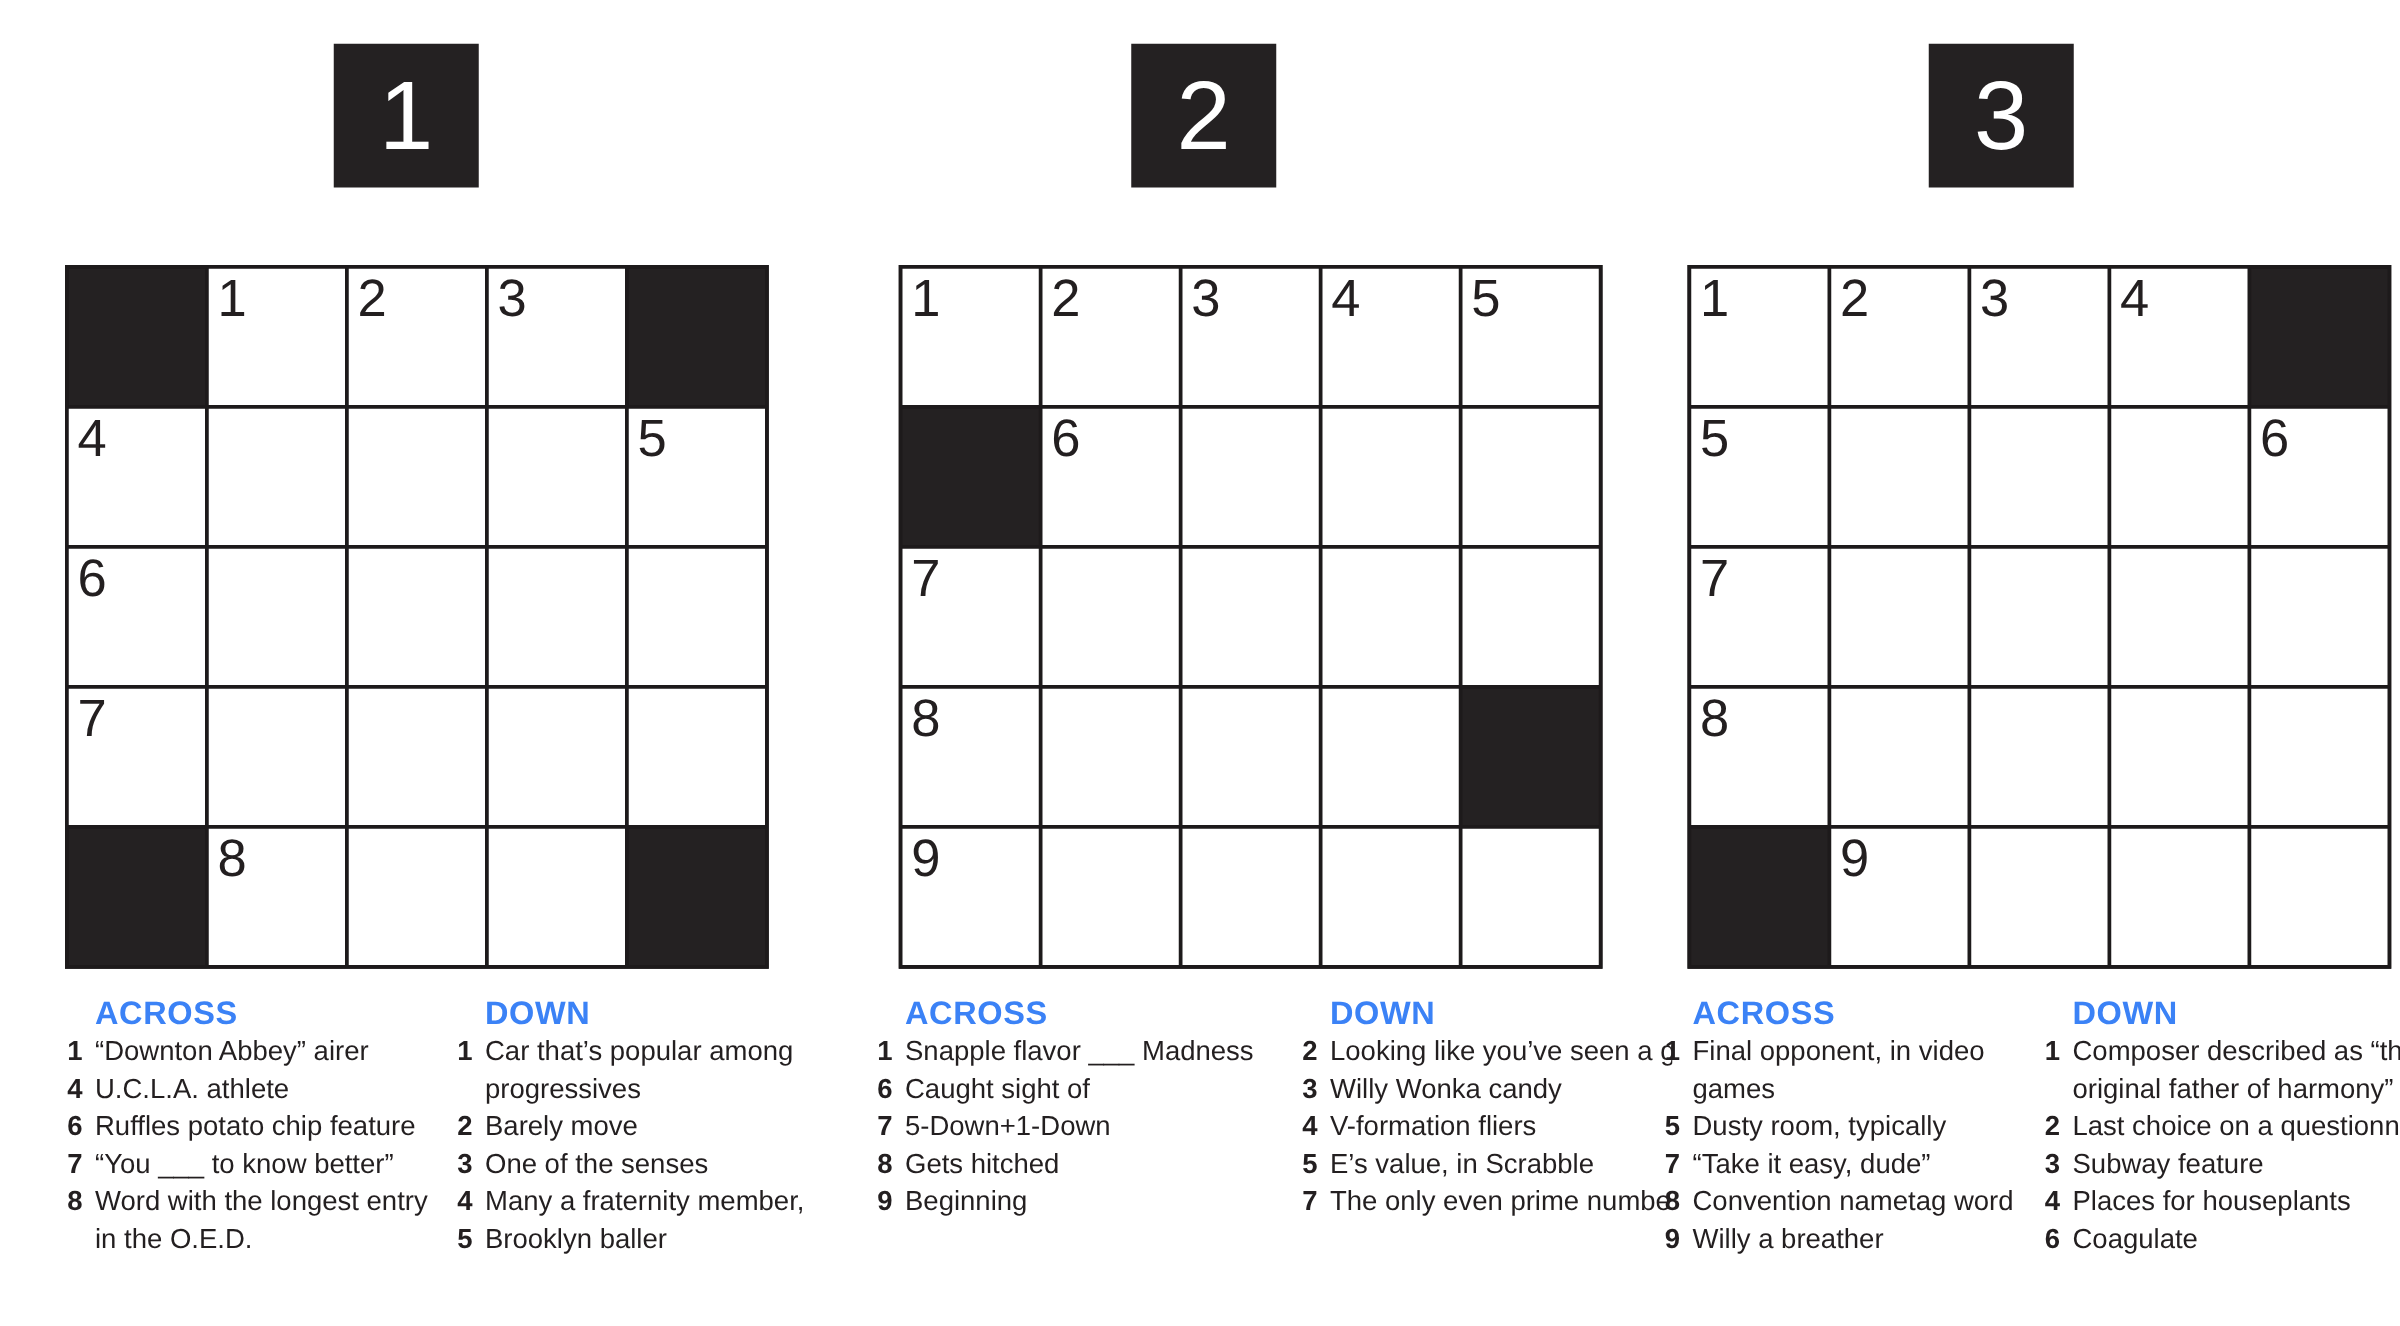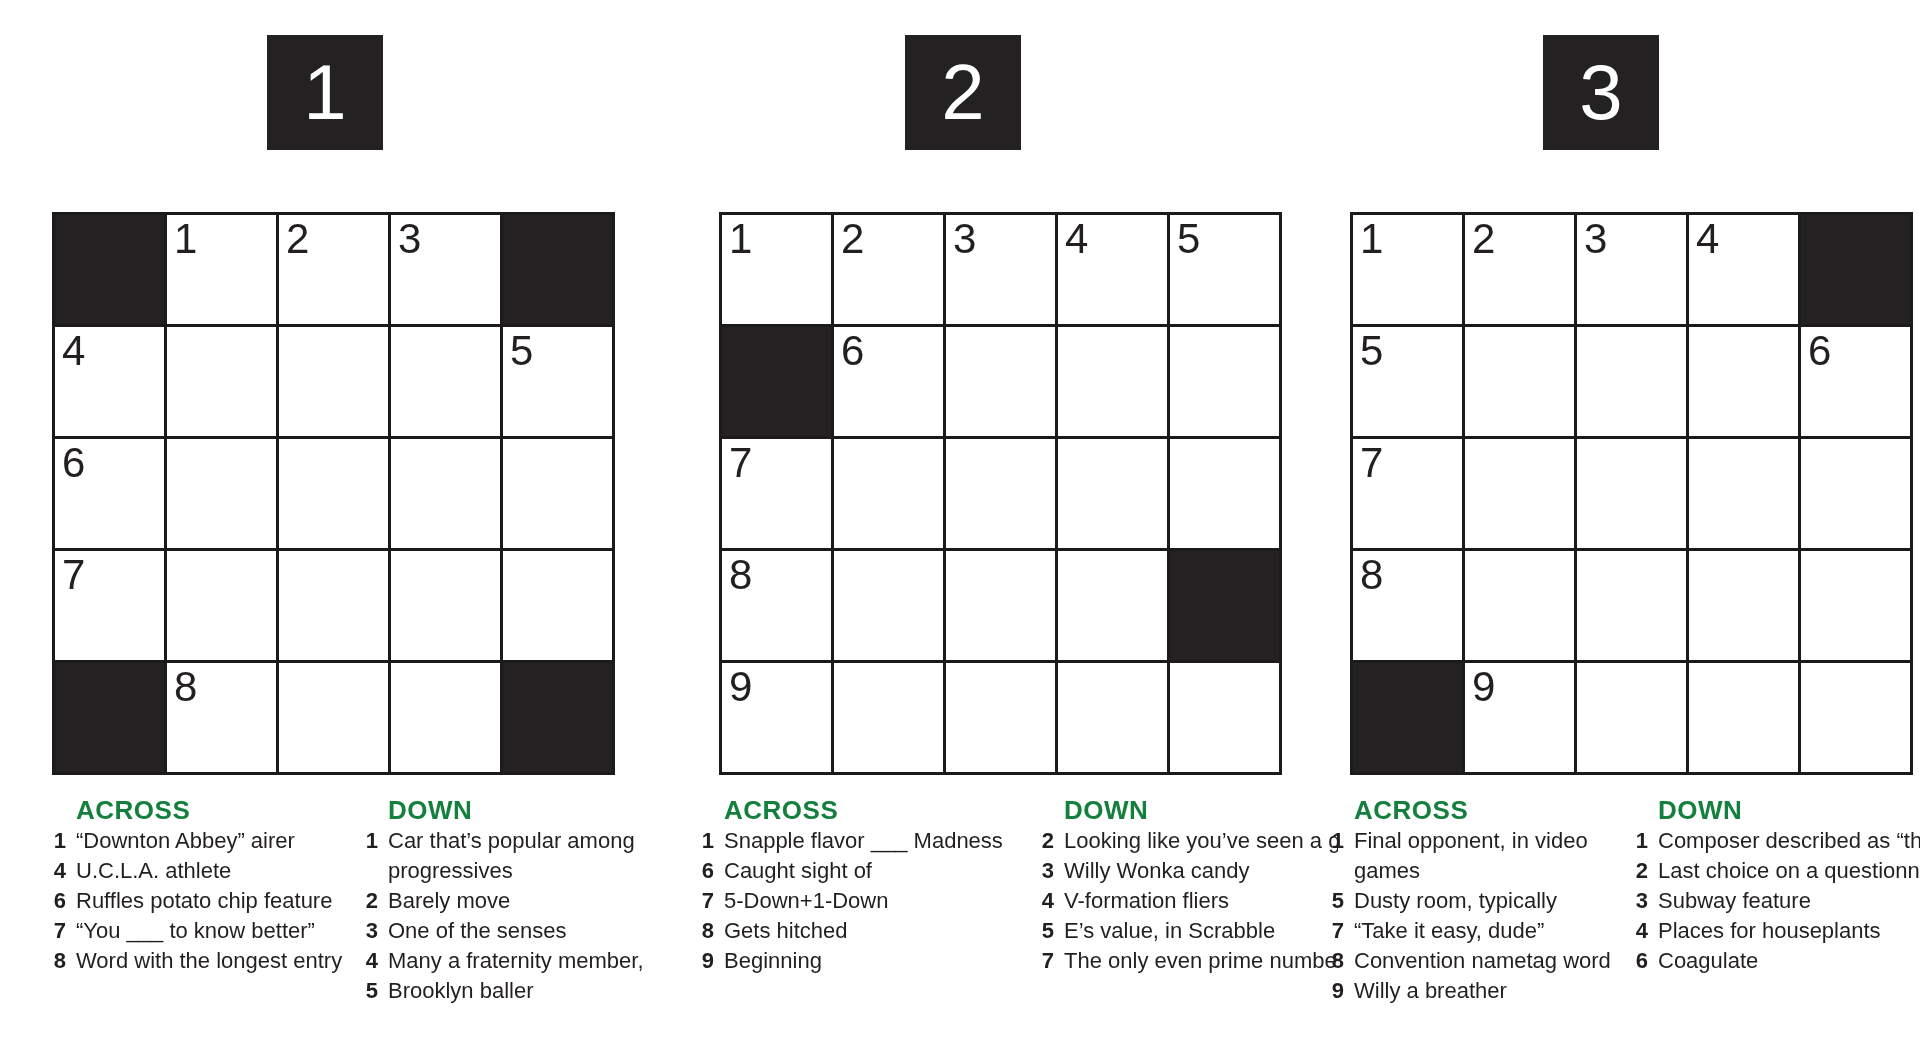--- a/index.html
+++ b/index.html
@@ -41,21 +41,21 @@
   
   .clues{position:absolute;top:795px;overflow:hidden}
   #p0-across{left:42px;width:312px}
   #p0-down{left:354px;width:322px}
   #p1-across{left:690px;width:322px}
   #p1-down{left:1030px;width:308px}
   #p2-across{left:1320px;width:322px}
   #p2-down{left:1624px;width:296px}
   .clues h3{
     margin:0 0 3px 34px;font-size:26px;font-weight:700;
-    letter-spacing:.5px;line-height:30px;color:#15803d;
+    letter-spacing:.5px;line-height:30px;color:#3b82f6;
   }
   .clue-row{
     display:flex;align-items:baseline;height:30px;
     white-space:nowrap;overflow:hidden;
   }
   .clue-num{
     width:24px;flex:none;text-align:right;
     font-weight:700;font-size:22px;
   }
   .clue-text{margin-left:10px;font-size:22px}
@@ -123,20 +123,24 @@
         <span class="clue-text">Ruffles potato chip feature</span>
       </div>
       <div class="clue-row">
         <span class="clue-num">7</span>
         <span class="clue-text">“You ___ to know better”</span>
       </div>
       <div class="clue-row">
         <span class="clue-num">8</span>
         <span class="clue-text">Word with the longest entry</span>
       </div>
+      <div class="clue-row">
+        <span class="clue-num"></span>
+        <span class="clue-text">in the O.E.D.</span>
+      </div>
     </div>
 </div>
 <div class="clues" id="p0-down">
   <h3>DOWN</h3>
   <div>
       <div class="clue-row">
         <span class="clue-num">1</span>
         <span class="clue-text">Car that’s popular among</span>
       </div>
       <div class="clue-row">
@@ -335,20 +339,24 @@
     </div>
 </div>
 <div class="clues" id="p2-down">
   <h3>DOWN</h3>
   <div>
       <div class="clue-row">
         <span class="clue-num">1</span>
         <span class="clue-text">Composer described as “the</span>
       </div>
       <div class="clue-row">
+        <span class="clue-num"></span>
+        <span class="clue-text">original father of harmony”</span>
+      </div>
+      <div class="clue-row">
         <span class="clue-num">2</span>
         <span class="clue-text">Last choice on a questionnair</span>
       </div>
       <div class="clue-row">
         <span class="clue-num">3</span>
         <span class="clue-text">Subway feature</span>
       </div>
       <div class="clue-row">
         <span class="clue-num">4</span>
         <span class="clue-text">Places for houseplants</span>

